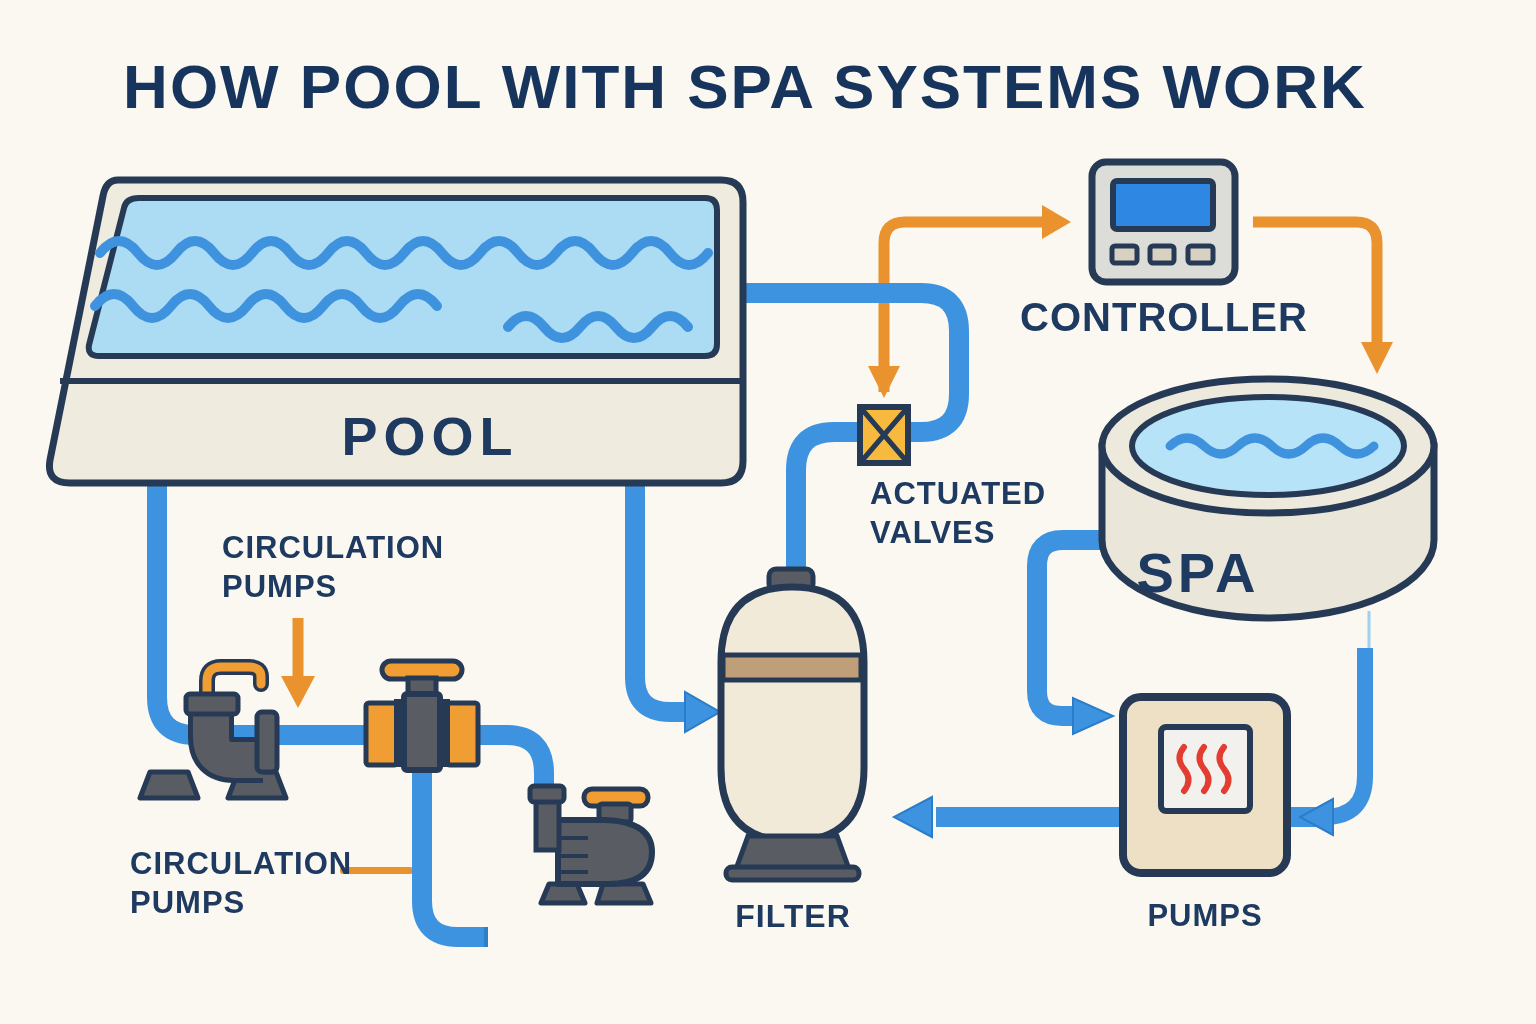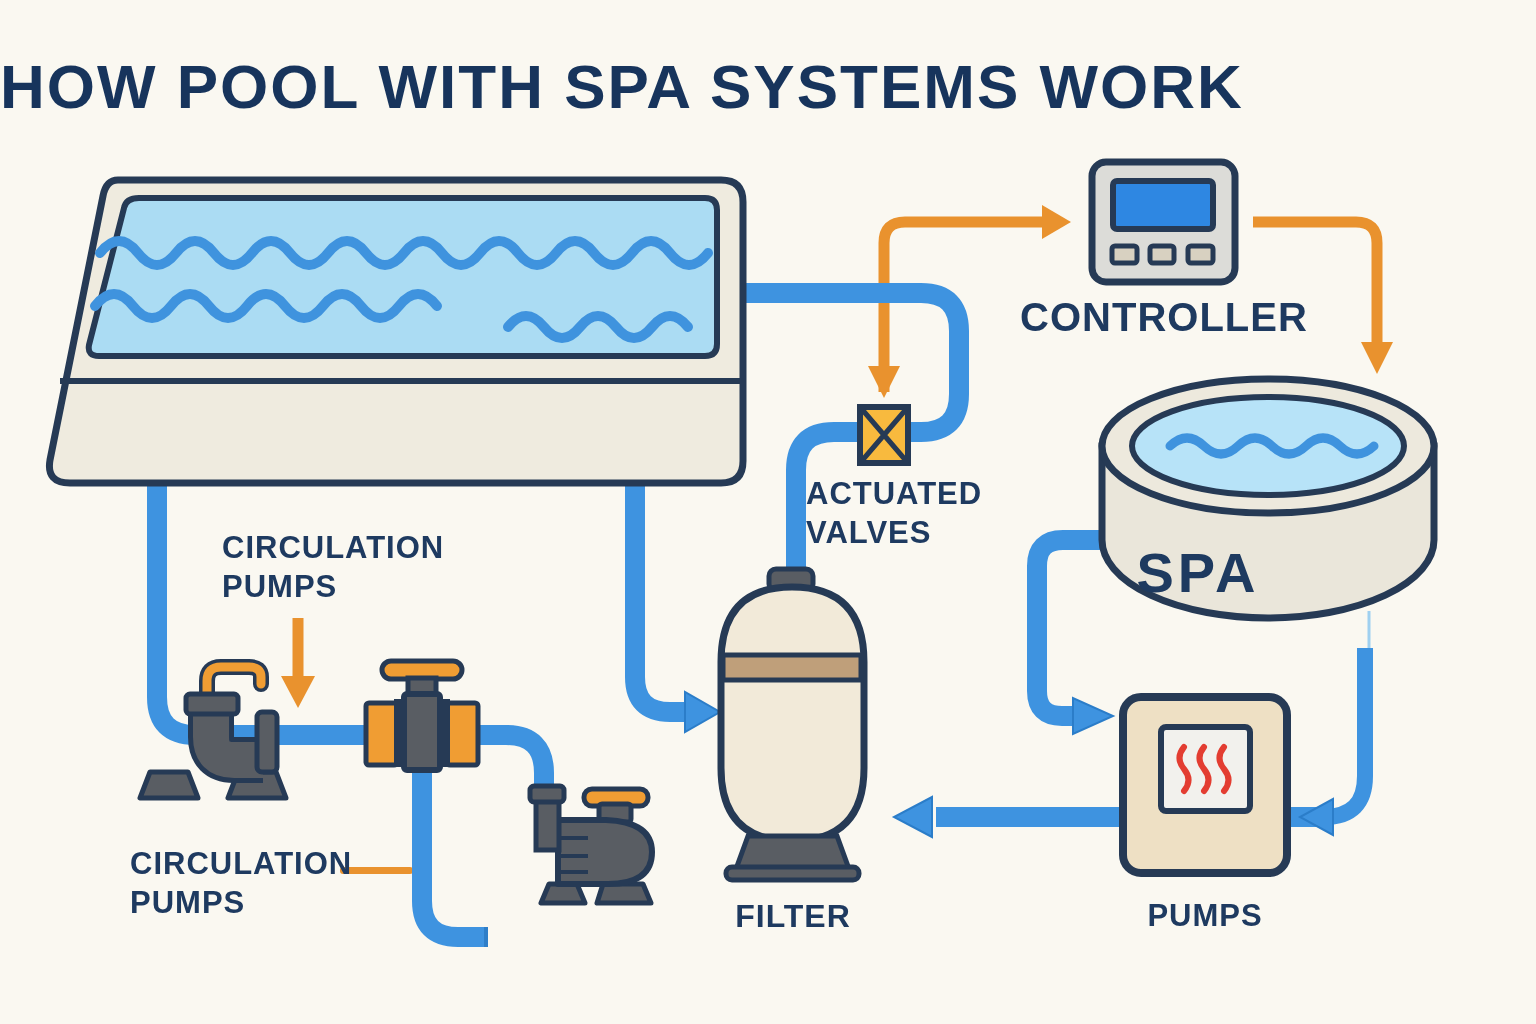--- a/index.html
+++ b/index.html
@@ -14,28 +14,29 @@
   .lbl{
     position:absolute;
     color:#1e3a60;
     font-weight:800;
     white-space:pre-line;
     letter-spacing:1px;
     line-height:1.26;
   }
   .title{
     left:0;right:46px;top:48px;
+    text-align:center;
     font-size:62px;
     letter-spacing:2px;
     color:#17345c;
     white-space:nowrap;
   }
   .pool-lbl{left:430px;top:402px;transform:translateX(-50%);font-size:54px;letter-spacing:6px;}
   .controller-lbl{left:1164px;top:292px;transform:translateX(-50%);font-size:40px;}
-  .actuated-lbl{left:806px;top:474px;font-size:31px;}
+  .actuated-lbl{left:870px;top:474px;font-size:31px;}
   .spa-lbl{left:1198px;top:538px;transform:translateX(-50%);font-size:56px;letter-spacing:4px;}
   .filter-lbl{left:793px;top:896px;transform:translateX(-50%);font-size:32px;}
   .heater-lbl{left:1205px;top:896px;transform:translateX(-50%);font-size:31px;}
   .circ-top-lbl{left:222px;top:528px;font-size:31px;}
   .circ-bottom-lbl{left:130px;top:844px;font-size:31px;}
   .booster-lbl{left:588px;top:920px;transform:translateX(-50%);font-size:31px;text-align:center;}
 </style>
 </head>
 <body>
 
@@ -148,20 +149,21 @@
       <rect x="584" y="789" width="64" height="17" rx="8" fill="#f09d33" stroke="#263a55" stroke-width="5"></rect>
       <rect x="599" y="804" width="32" height="18" rx="3" fill="#595d63" stroke="#263a55" stroke-width="5"></rect>
       <path d="M558 820 H606 Q652 822 652 852 Q652 884 608 884 H558 Z" fill="#595d63" stroke="#263a55" stroke-width="6" stroke-linejoin="round"></path>
       <rect x="536" y="800" width="23" height="50" fill="#595d63" stroke="#263a55" stroke-width="5"></rect>
       <rect x="530" y="786" width="34" height="16" rx="4" fill="#595d63" stroke="#263a55" stroke-width="5"></rect>
       <path d="M560 838 H588 M560 856 H588 M560 872 H588" stroke="#263a55" stroke-width="4" fill="none"></path>
     </g>
   </svg>
 
   <div class="lbl title">HOW POOL WITH SPA SYSTEMS WORK</div>
+  <div class="lbl pool-lbl">POOL</div>
   <div class="lbl controller-lbl">CONTROLLER</div>
   <div class="lbl actuated-lbl">ACTUATED
 VALVES</div>
   <div class="lbl spa-lbl">SPA</div>
   <div class="lbl filter-lbl">FILTER</div>
   <div class="lbl heater-lbl">PUMPS</div>
   <div class="lbl circ-top-lbl">CIRCULATION
 PUMPS</div>
   <div class="lbl circ-bottom-lbl">CIRCULATION
 PUMPS</div>

